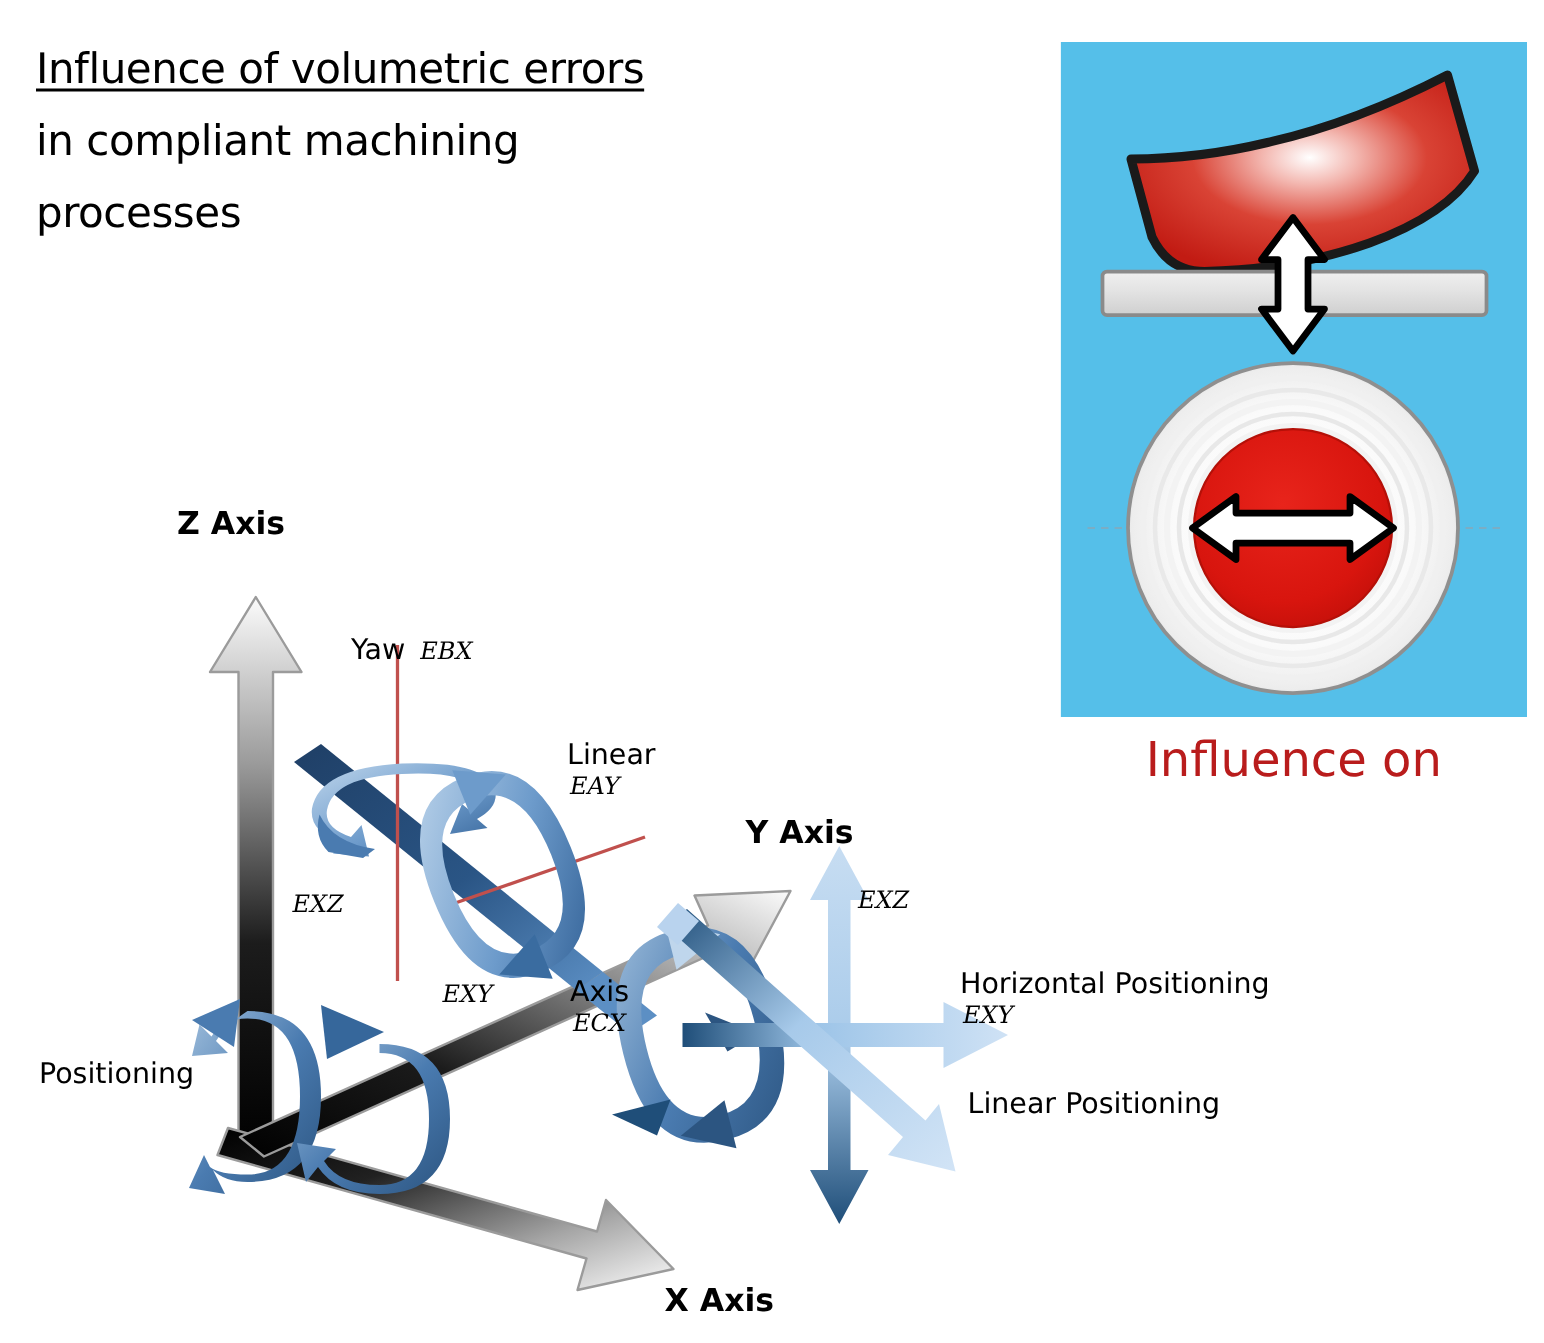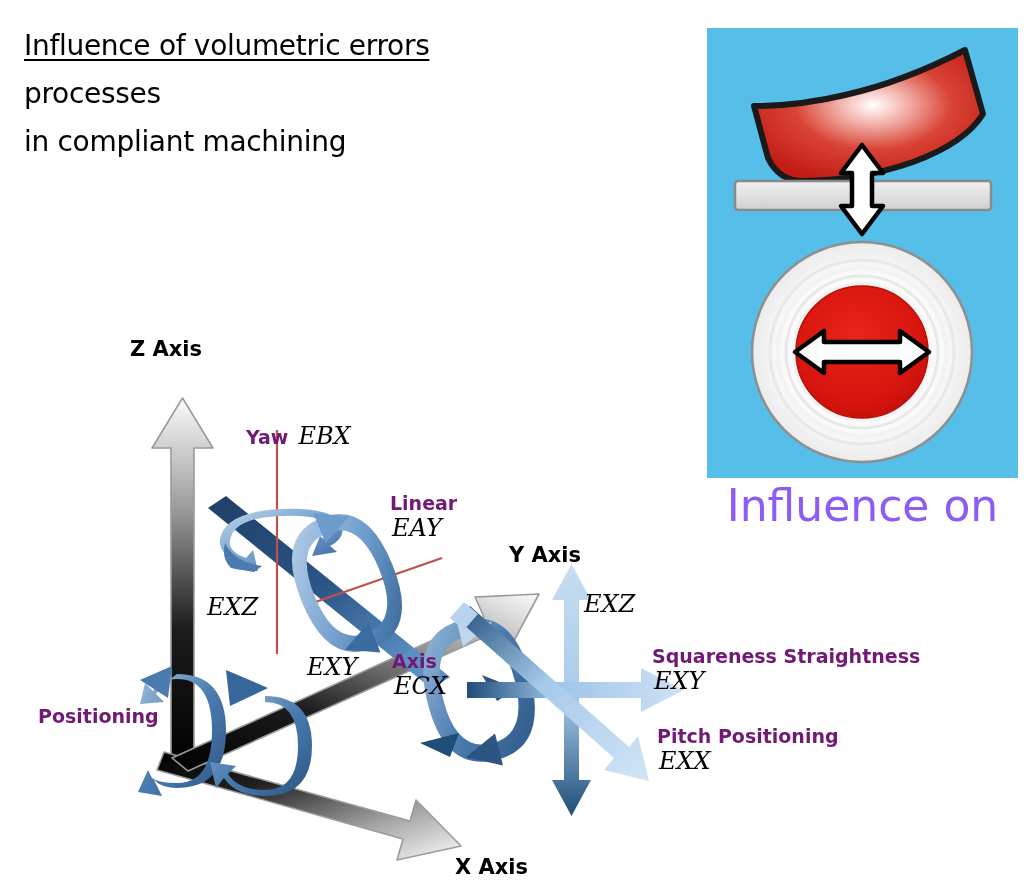--- a/index.html
+++ b/index.html
@@ -47,69 +47,69 @@
   }
   #tool-caption {
     position: absolute;
     left: 707px;
     top: 486px;
     width: 311px;
     text-align: center;
   }
   .caption-line {
     font-family: "DejaVu Sans", sans-serif;
-    font-size: 44px;
+    font-size: 32px;
     line-height: 40px;
-    color: #8b5cf6;
+    color: #b91c1c;
     white-space: nowrap;
   }
 
   
   #diagram {
     position: absolute;
-    left: 12px;
+    left: 0;
     top: 300px;
     width: 814px;
     height: 595px;
   }
 
   
   .lbl {
     position: absolute;
     white-space: nowrap;
   }
   .lbl-name {
     font-family: "DejaVu Sans", sans-serif;
-    font-weight: bold;
+    font-weight: normal;
     font-size: 19px;
-    color: #701a75;
+    color: #000000;
   }
   .lbl-code {
     font-family: "DejaVu Serif", serif;
     font-style: italic;
-    font-size: 24px;
+    font-size: 16px;
     color: #000000;
   }
   .lbl-row {
     position: absolute;
     white-space: nowrap;
   }
   .lbl-row .lbl-name { position: static; }
   .lbl-row .lbl-code { position: static; margin-left: 10px; }
   .lbl-stack { position: absolute; white-space: nowrap; }
   .lbl-stack .lbl-name { position: static; display: block; }
   .lbl-stack .lbl-code { position: static; display: block; margin-left: 2px; }
 </style>
 </head>
 <body>
 
 <div id="title-block">
   <div class="title-line underlined">Influence of volumetric errors</div>
+  <div class="title-line">in compliant machining</div>
   <div class="title-line">processes</div>
-  <div class="title-line">in compliant machining</div>
 </div>
 
 <div id="tool-panel">
   <svg width="311" height="450" viewBox="0 0 311 450" xmlns="http://www.w3.org/2000/svg">
     <defs>
       <radialGradient id="toolGrad" cx="0.52" cy="0.42" r="0.62">
         <stop offset="0%" stop-color="#ffffff"></stop>
         <stop offset="22%" stop-color="#f3b7b0"></stop>
         <stop offset="55%" stop-color="#d94335"></stop>
         <stop offset="100%" stop-color="#c21b13"></stop>
@@ -349,27 +349,26 @@
   <div class="lbl-stack" style="left:380px; top:350px;">
     <span class="lbl-name">Axis</span>
     <span class="lbl-code">ECX</span>
   </div>
 
   <div class="lbl-stack" style="left:570px; top:290px;">
     <span class="lbl-code">EXZ</span>
   </div>
 
   <div class="lbl-stack" style="left:640px; top:345px;">
-    <span class="lbl-name">Squareness Straightness</span>
+    <span class="lbl-name">Horizontal Positioning</span>
     <span class="lbl-code">EXY</span>
   </div>
 
   <div class="lbl-stack" style="left:645px; top:425px;">
-    <span class="lbl-name">Pitch Positioning</span>
-    <span class="lbl-code">EXX</span>
+    <span class="lbl-name">Linear Positioning</span>
   </div>
 
   <div class="lbl" style="left:195px; top:293px;">
     <span class="lbl-code">EXZ</span>
   </div>
 
   <div class="lbl" style="left:295px; top:353px;">
     <span class="lbl-code">EXY</span>
   </div>
 

